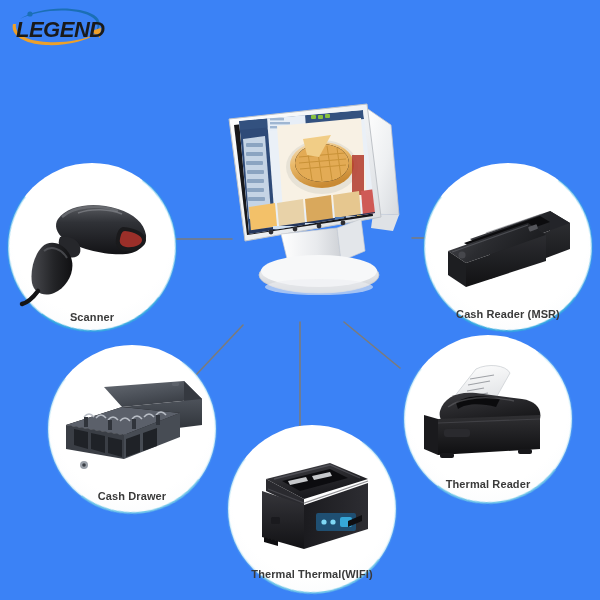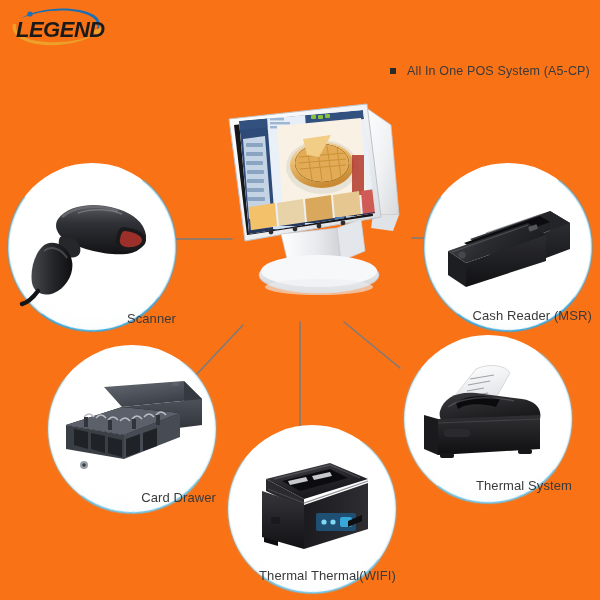--- a/index.html
+++ b/index.html
@@ -5,21 +5,21 @@
 <style>
   html, body {
     margin: 0;
     padding: 0;
     background: #ffffff;
   }
   #canvas {
     position: relative;
     width: 600px;
     height: 600px;
-    background: #f97316;
+    background: #3b82f6;
     font-family: "Liberation Sans", sans-serif;
     overflow: hidden;
   }
 
   
   #logo {
     position: absolute;
     left: 8px;
     top: 6px;
     width: 110px;
@@ -84,25 +84,26 @@
     opacity: .95;
   }
   .disc.soft::after {
     border-bottom-color: #6cc4e8;
     border-left-color: rgba(108,196,232,.4);
     border-right-color: rgba(108,196,232,.4);
   }
   .caption {
     position: absolute;
     width: 100%;
-    text-align: right;
-    font-size: 13px;
+    text-align: center;
+    font-size: 11px;
     color: #3a3a3a;
     letter-spacing: .1px;
     white-space: nowrap;
+    font-weight: bold;
   }
   .device {
     position: absolute;
   }
   .device svg { display: block; overflow: visible; }
 
   
   #node-pos { left: 215px; top: 95px; width: 190px; height: 205px; }
   #node-scanner   { left: 8px;   top: 163px; width: 168px; height: 168px; }
   #node-cardreader{ left: 424px; top: 163px; width: 168px; height: 168px; }
@@ -121,24 +122,20 @@
       <path d="M12 13 C30 1, 68 -1, 86 9 C94 14, 93 22, 86 28 C92 21, 90 14, 82 10 C64 1, 30 4, 12 13 Z" fill="#1b6fb5"></path>
       <circle cx="22" cy="8" r="2.6" fill="#1b6fb5"></circle>
 
       <path d="M5 18 C2 29, 16 38, 38 39 C58 40, 78 35, 88 28 L92 32 L93 22 L83 25 L87 28
                C76 34, 57 37, 39 36 C19 35, 6 28, 8 18 Z" fill="#eda02a"></path>
 
       <text x="8" y="31" font-family="'Liberation Sans', sans-serif" font-size="22" font-weight="bold" font-style="italic" fill="#1a1a1a" letter-spacing="-0.5">LEGEND</text>
     </svg>
   </div>
 
-  <div id="header-item">
-    <span class="sq"></span>
-    <span class="txt">All In One POS System (A5-CP)</span>
-  </div>
 
   <svg id="wires" viewBox="0 0 600 600">
     <g stroke="#7b7b7b" stroke-width="1.6" fill="none" stroke-linecap="round">
       <line x1="142" y1="239" x2="232" y2="239"></line>
       <line x1="412" y1="238" x2="492" y2="238"></line>
       <line x1="196" y1="375" x2="243" y2="325"></line>
       <line x1="344" y1="322" x2="400" y2="368"></line>
       <line x1="300" y1="322" x2="300" y2="430"></line>
     </g>
   </svg>
@@ -387,21 +384,21 @@
           <polygon points="72,40 76,40 76,50 72,50"></polygon>
           <polygon points="96,36 100,36 100,46 96,46"></polygon>
         </g>
 
         <circle cx="24" cy="86" r="4" fill="#9aa0a8"></circle>
         <circle cx="24" cy="86" r="1.8" fill="#3a3e45"></circle>
 
         <rect x="112" y="3" width="7" height="4" rx="1.4" fill="#5d626a"></rect>
       </svg>
     </div>
-    <div class="caption" style="top:145px;">Card Drawer</div>
+    <div class="caption" style="top:145px;">Cash Drawer</div>
   </div>
 
   <div class="node" id="node-printer">
     <div class="disc soft" style="width:168px;height:168px;"></div>
     <div class="device" style="left:14px;top:22px;">
       <svg width="140" height="116" viewBox="0 0 140 116">
         <defs>
           <linearGradient id="gPrTop" x1="0" y1="0" x2="0.5" y2="1">
             <stop offset="0%" stop-color="#3b3b3f"></stop>
             <stop offset="60%" stop-color="#232326"></stop>
@@ -436,21 +433,21 @@
         <path d="M20 66 L122 62" stroke="#4a4a4f" stroke-width="1.2" opacity=".7"></path>
 
         <rect x="26" y="72" width="26" height="8" rx="3" fill="#2a2a2e"></rect>
 
         <rect x="22" y="96" width="14" height="5" rx="2" fill="#17171a"></rect>
         <rect x="100" y="92" width="14" height="5" rx="2" fill="#17171a"></rect>
 
         <path d="M30 50 C44 40, 70 38, 96 44" stroke="#6b6b70" stroke-width="1.4" fill="none" opacity=".5"></path>
       </svg>
     </div>
-    <div class="caption" style="top:143px;">Thermal System</div>
+    <div class="caption" style="top:143px;">Thermal Reader</div>
   </div>
 
   <div class="node" id="node-wprinter">
     <div class="disc soft" style="width:168px;height:168px;"></div>
     <div class="device" style="left:16px;top:20px;">
       <svg width="138" height="120" viewBox="0 0 138 120">
         <defs>
           <linearGradient id="gWTop" x1="0" y1="0" x2="0.5" y2="1">
             <stop offset="0%" stop-color="#44444a"></stop>
             <stop offset="55%" stop-color="#28282c"></stop>

